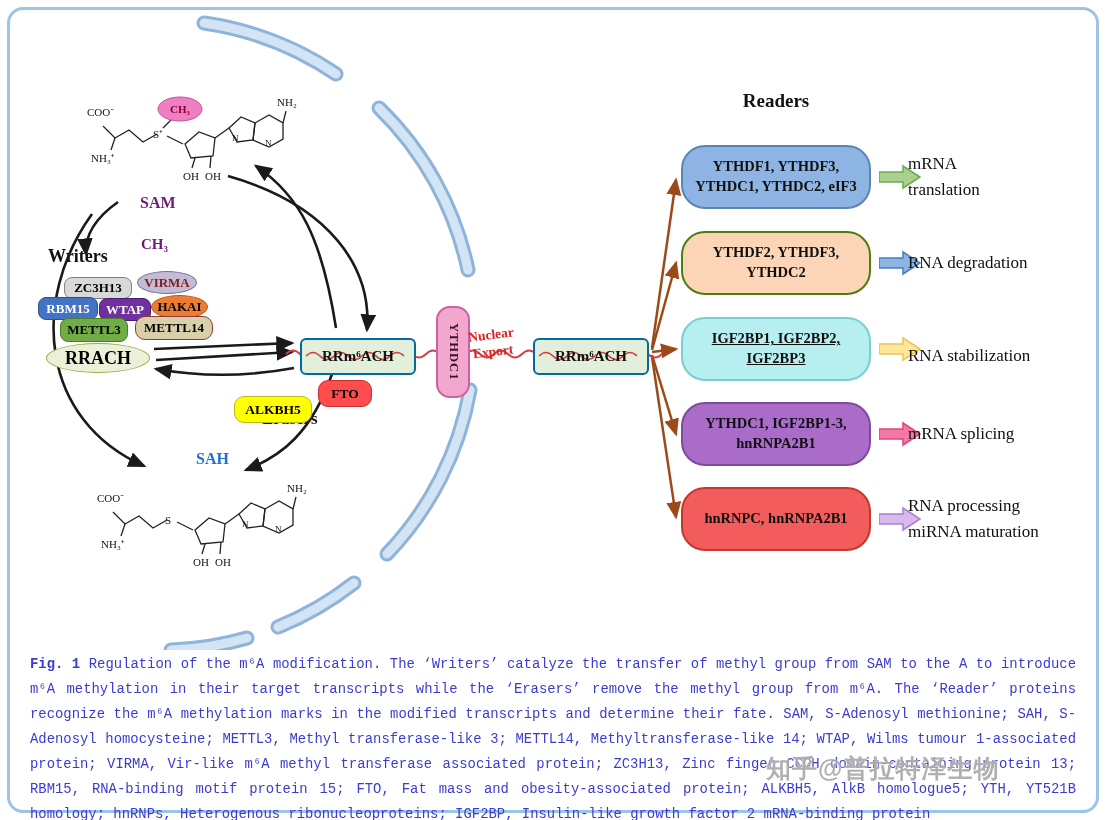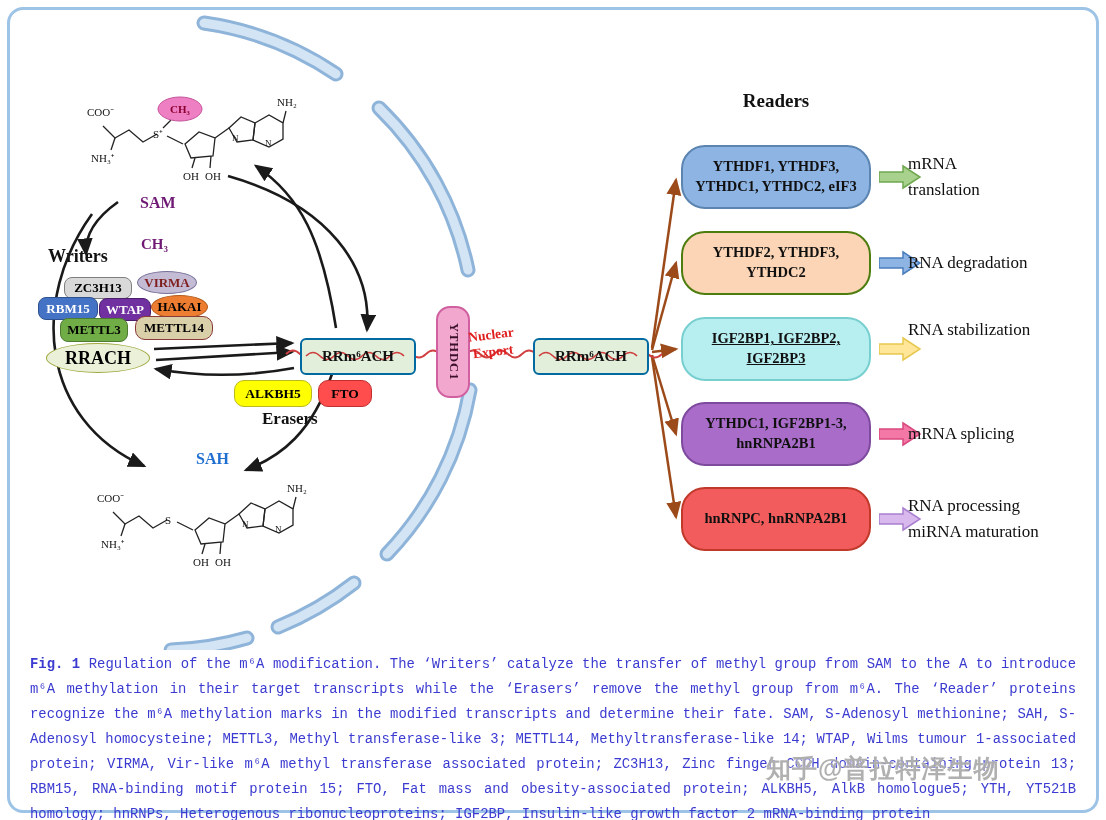--- a/index.html
+++ b/index.html
@@ -15,21 +15,21 @@
         font-family:"Liberation Serif",serif;font-weight:bold;font-size:13px;
         border:1.6px solid #555;border-radius:8px;z-index:3;white-space:nowrap;}
   .p-zc3h13{background:#d9d9d9;border-color:#7f7f7f;color:#000;}
   .p-virma {background:#c3bcd4;border-color:#79719a;color:#7f1d1d;border-radius:50%;}
   .p-rbm15 {background:#4472c4;border-color:#2f528f;color:#fff;}
   .p-wtap  {background:#7030a0;border-color:#4a1f6b;color:#fff;}
   .p-hakai {background:#ed7d31;border-color:#b35c1e;color:#000000;border-radius:50%;}
   .p-mettl3{background:#70ad47;border-color:#4e7a31;color:#000;}
   .p-mettl14{background:#d9cfa8;border-color:#8b3a3a;color:#000;border-radius:10px;}
   .p-rrach {background:#eaf1d8;border-color:#a0a840;color:#000;border-radius:50%;font-size:18px;}
-  .p-alkbh5{background:#ffff00;border-color:#b9b920;color:#000;border-radius:10px;font-size:13.5px;}
+  .p-alkbh5{background:#ffff00;border-color:#b9b920;color:#000;border-radius:10px;font-size:13.5px;margin-top:16px;}
   .p-fto   {background:#ff4d4d;border-color:#c03030;color:#000;border-radius:10px;font-size:13.5px;}
   
   .m6a-box{position:absolute;width:112px;height:33px;background:#e2efda;border:2px solid #0369a1;
            border-radius:6px;z-index:3;display:flex;align-items:center;justify-content:center;}
   .m6a-box svg{position:absolute;left:0;top:0;}
   .m6a-box span{position:relative;font-weight:bold;font-size:15px;color:#111;z-index:1;}
   
   .pore{position:absolute;left:436px;top:306px;width:30px;height:88px;background:#f2a7cf;
         border:2px solid #d060a0;border-radius:14px;z-index:3;display:flex;align-items:center;justify-content:center;}
   .pore span{writing-mode:vertical-rl;font-weight:bold;font-size:12.5px;color:#3a0f28;letter-spacing:1px;}
@@ -217,21 +217,21 @@
   </svg>
   <div class="fn-label" style="top:231px">
     <div>RNA degradation</div>
     <div></div>
   </div>
 
   <div class="rbox rbox3" style="top:317px">IGF2BP1, IGF2BP2, IGF2BP3</div>
   <svg class="block-arrow" style="top:336px" width="42" height="26">
     <polygon points="0,8 24,8 24,2 41,13 24,24 24,18 0,18" fill="#ffe699" stroke="#e7c84f" stroke-width="1.5"></polygon>
   </svg>
-  <div class="fn-label" style="top:298px">
+  <div class="fn-label" style="top:324px">
     <div>RNA stabilization</div>
     <div></div>
   </div>
 
   <div class="rbox rbox4" style="top:402px">YTHDC1, IGF2BP1-3, hnRNPA2B1</div>
   <svg class="block-arrow" style="top:421px" width="42" height="26">
     <polygon points="0,8 24,8 24,2 41,13 24,24 24,18 0,18" fill="#f478a6" stroke="#d9487e" stroke-width="1.5"></polygon>
   </svg>
   <div class="fn-label" style="top:402px">
     <div>mRNA splicing</div>

